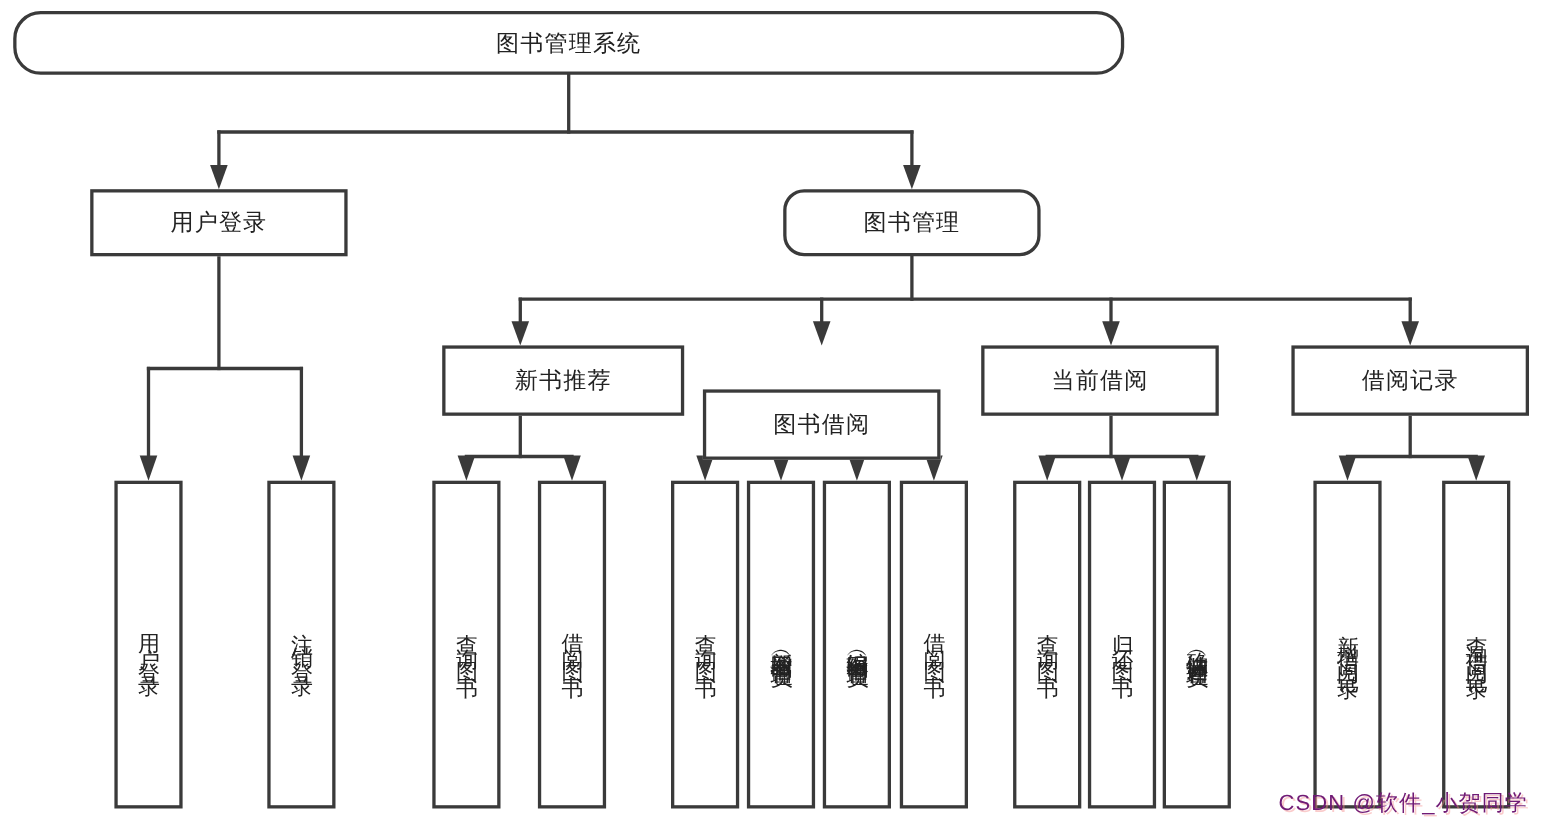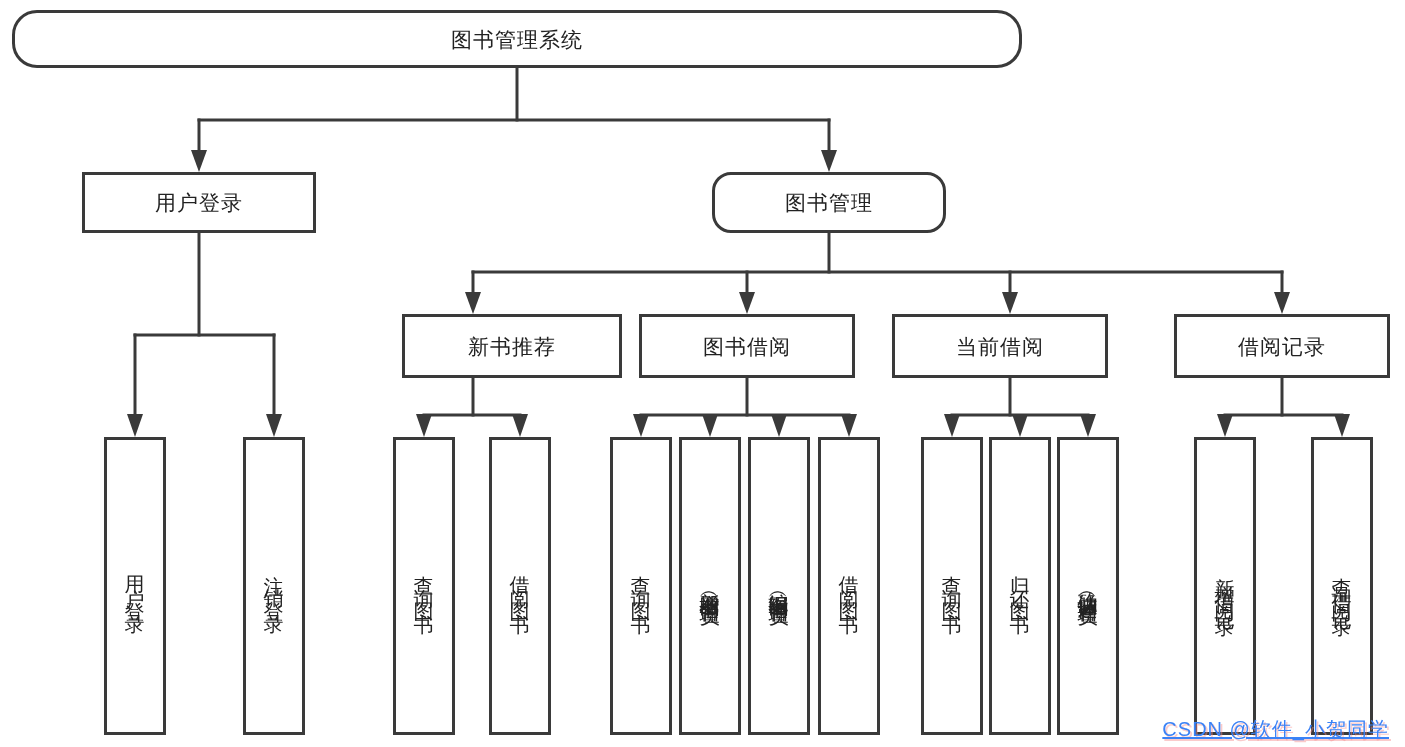--- a/index.html
+++ b/index.html
@@ -32,21 +32,21 @@
     justify-content: center;
     font-size: 21px;
     letter-spacing: 1px;
     line-height: 1;
   }
   .root  { left: 12px;  top: 10px;  width: 1010px; height: 58px; border-radius: 25px; }
   .l2a   { left: 82px;  top: 172px; width: 234px;  height: 61px; }
   .l2b   { left: 712px; top: 172px; width: 234px;  height: 61px; border-radius: 19px; }
   .l3    { top: 314px;  height: 64px; width: 216px; }
   .l3a   { left: 363px; width: 220px; margin-left: 39px; }
-  .l3b   { left: 639px; }
+  .l3b   { left: 639px; margin-top: 40px; }
   .l3c   { left: 892px; }
   .l3d   { left: 1174px; }
   .leaf {
     top: 437px;
     width: 62px;
     height: 298px;
   }
   .vtext {
     writing-mode: vertical-rl;
     text-orientation: mixed;
@@ -67,25 +67,24 @@
   .leaf9  { left: 921px; }
   .leaf10 { left: 989px; }
   .leaf11 { left: 1057px; }
   .leaf12 { left: 1194px; }
   .leaf13 { left: 1311px; }
   .watermark {
     position: absolute;
     right: 16px;
     bottom: 4px;
     font-size: 20px;
-    color: #3b82f6;
+    color: #701a75;
     text-shadow: 2px 2px 0 rgba(244, 140, 140, 0.45);
     letter-spacing: 1px;
     white-space: nowrap;
-    text-decoration: underline;
   }
 </style>
 </head>
 <body>
 
 <div id="stage">
 
   <svg id="connectors" viewBox="0 0 1405 747" xmlns="http://www.w3.org/2000/svg">
     <g stroke="#3a3a3a" stroke-width="3" fill="none" stroke-linecap="square">
 

